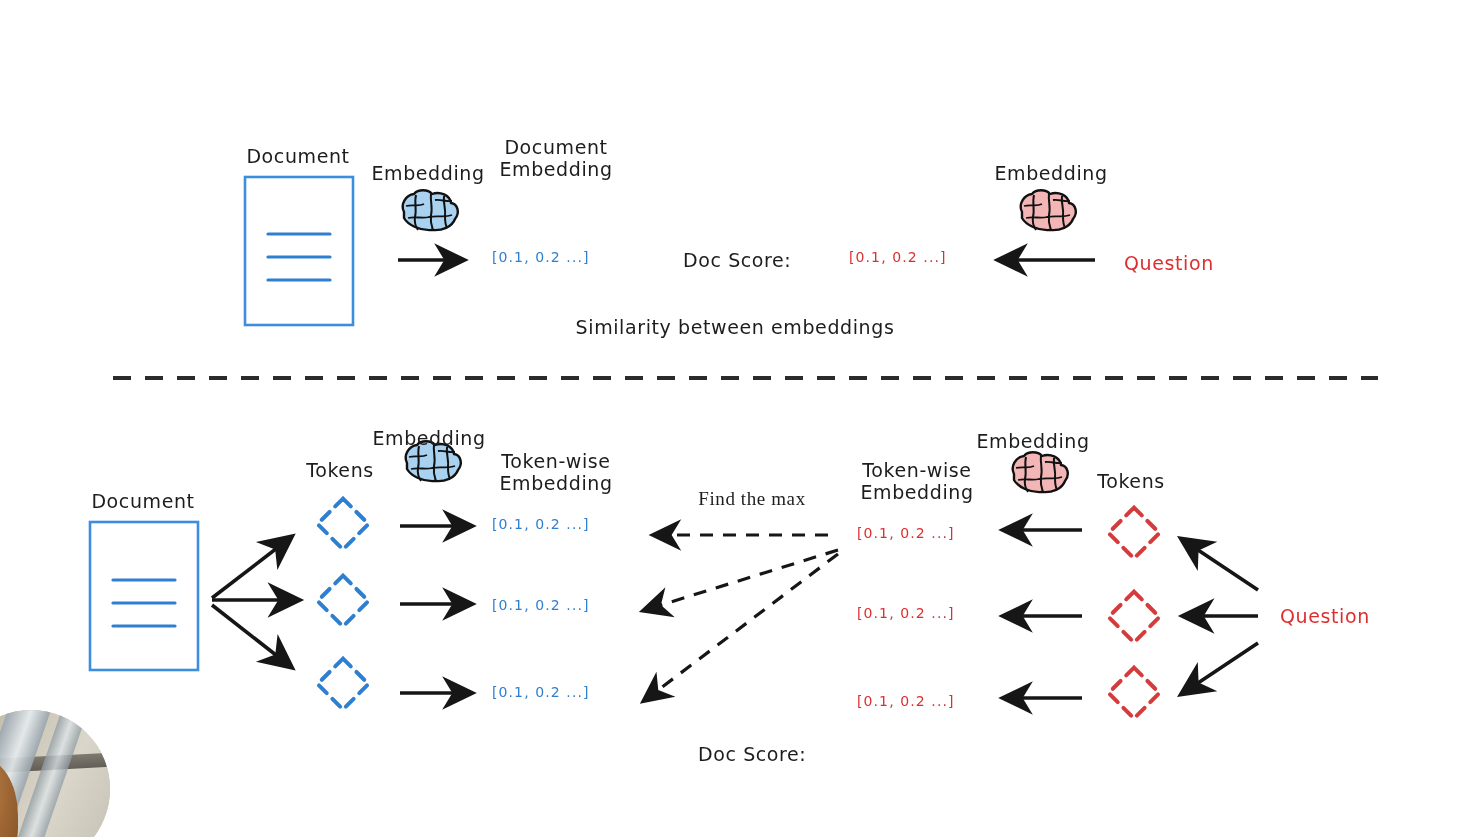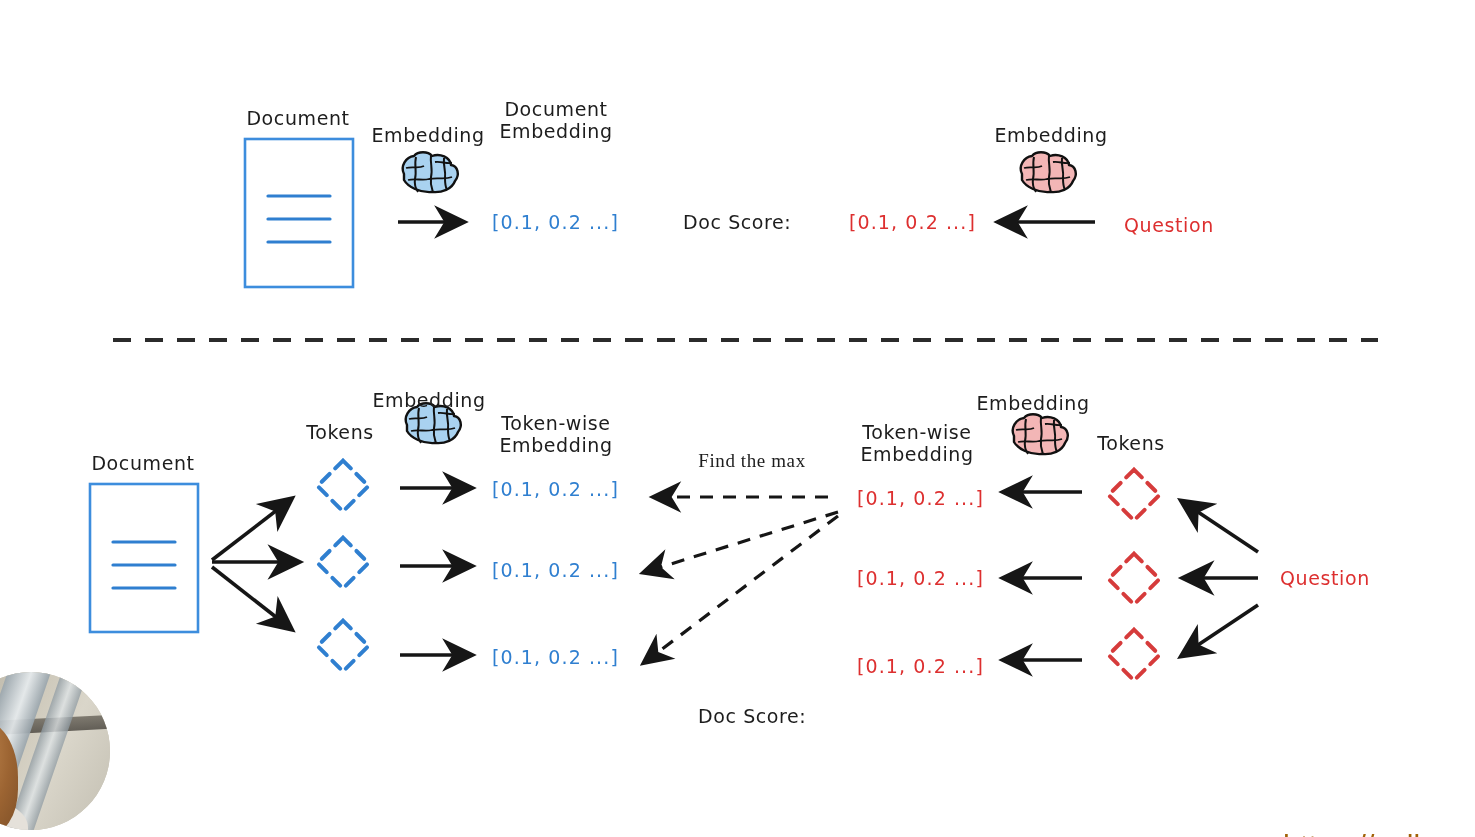--- a/index.html
+++ b/index.html
@@ -1,26 +1,26 @@
 <!DOCTYPE html>
 <html><head>
 <meta charset="utf-8">
 <style>
   html,body{margin:0;padding:0;background:#ffffff;}
   body{width:1475px;height:837px;position:relative;overflow:hidden;
        font-family:"DejaVu Sans", sans-serif;color:#1b1b1b;}
-  #stage{position:absolute;inset:0;width:1475px;height:697px;}
+  #stage{position:absolute;inset:0;width:1475px;height:697px;margin-top:38px;}
 
   .lbl{position:absolute;white-space:pre;line-height:1.18;
        font-family:"DejaVu Sans", sans-serif;
        font-size:19px;color:#1d1d1d;letter-spacing:.6px;}
   .lbl.c{text-align:center;transform:translateX(-50%);}
   .blue{color:#2f7fd0;}
   .red{color:#dd2f2f;}
-  .vec{font-size:19px;letter-spacing:1.1px;}
+  .vec{font-size:14px;letter-spacing:1.1px;}
 
   svg.layer{position:absolute;left:0;top:0;width:1475px;height:837px;
             pointer-events:none;overflow:visible;}
 
   
   #cam{position:absolute;left:-48px;top:672px;width:158px;height:158px;
        border-radius:50%;overflow:hidden;
        background:#c8c3b4;box-shadow:0 0 0 2px rgba(255,255,255,.6);}
   #cam .wall{position:absolute;inset:0;
      background:linear-gradient(118deg,#b9b4a6 0%,#cfcabc 42%,#dad6ca 62%,#c3bfb2 100%);}
@@ -172,20 +172,21 @@
   <div class="lbl vec blue" style="left:492px;top:211px;">[0.1, 0.2 ...]</div>
 
   <div class="lbl" style="left:683px;top:211px;">Doc Score:</div>
 
   <div class="lbl vec red" style="left:849px;top:211px;">[0.1, 0.2 ...]</div>
 
   <div class="lbl c" style="left:1051px;top:124px;">Embedding</div>
 
   <div class="lbl red" style="left:1124px;top:214px;">Question</div>
 
+  <div class="lbl c" style="left:735px;top:278px;">Similarity between embeddings</div>
 
   <div class="lbl c" style="left:143px;top:452px;">Document</div>
 
   <div class="lbl c" style="left:340px;top:421px;">Tokens</div>
 
   <div class="lbl c" style="left:429px;top:389px;">Embedding</div>
 
   <div class="lbl c" style="left:556px;top:412px;">Token-wise
 Embedding</div>
 

